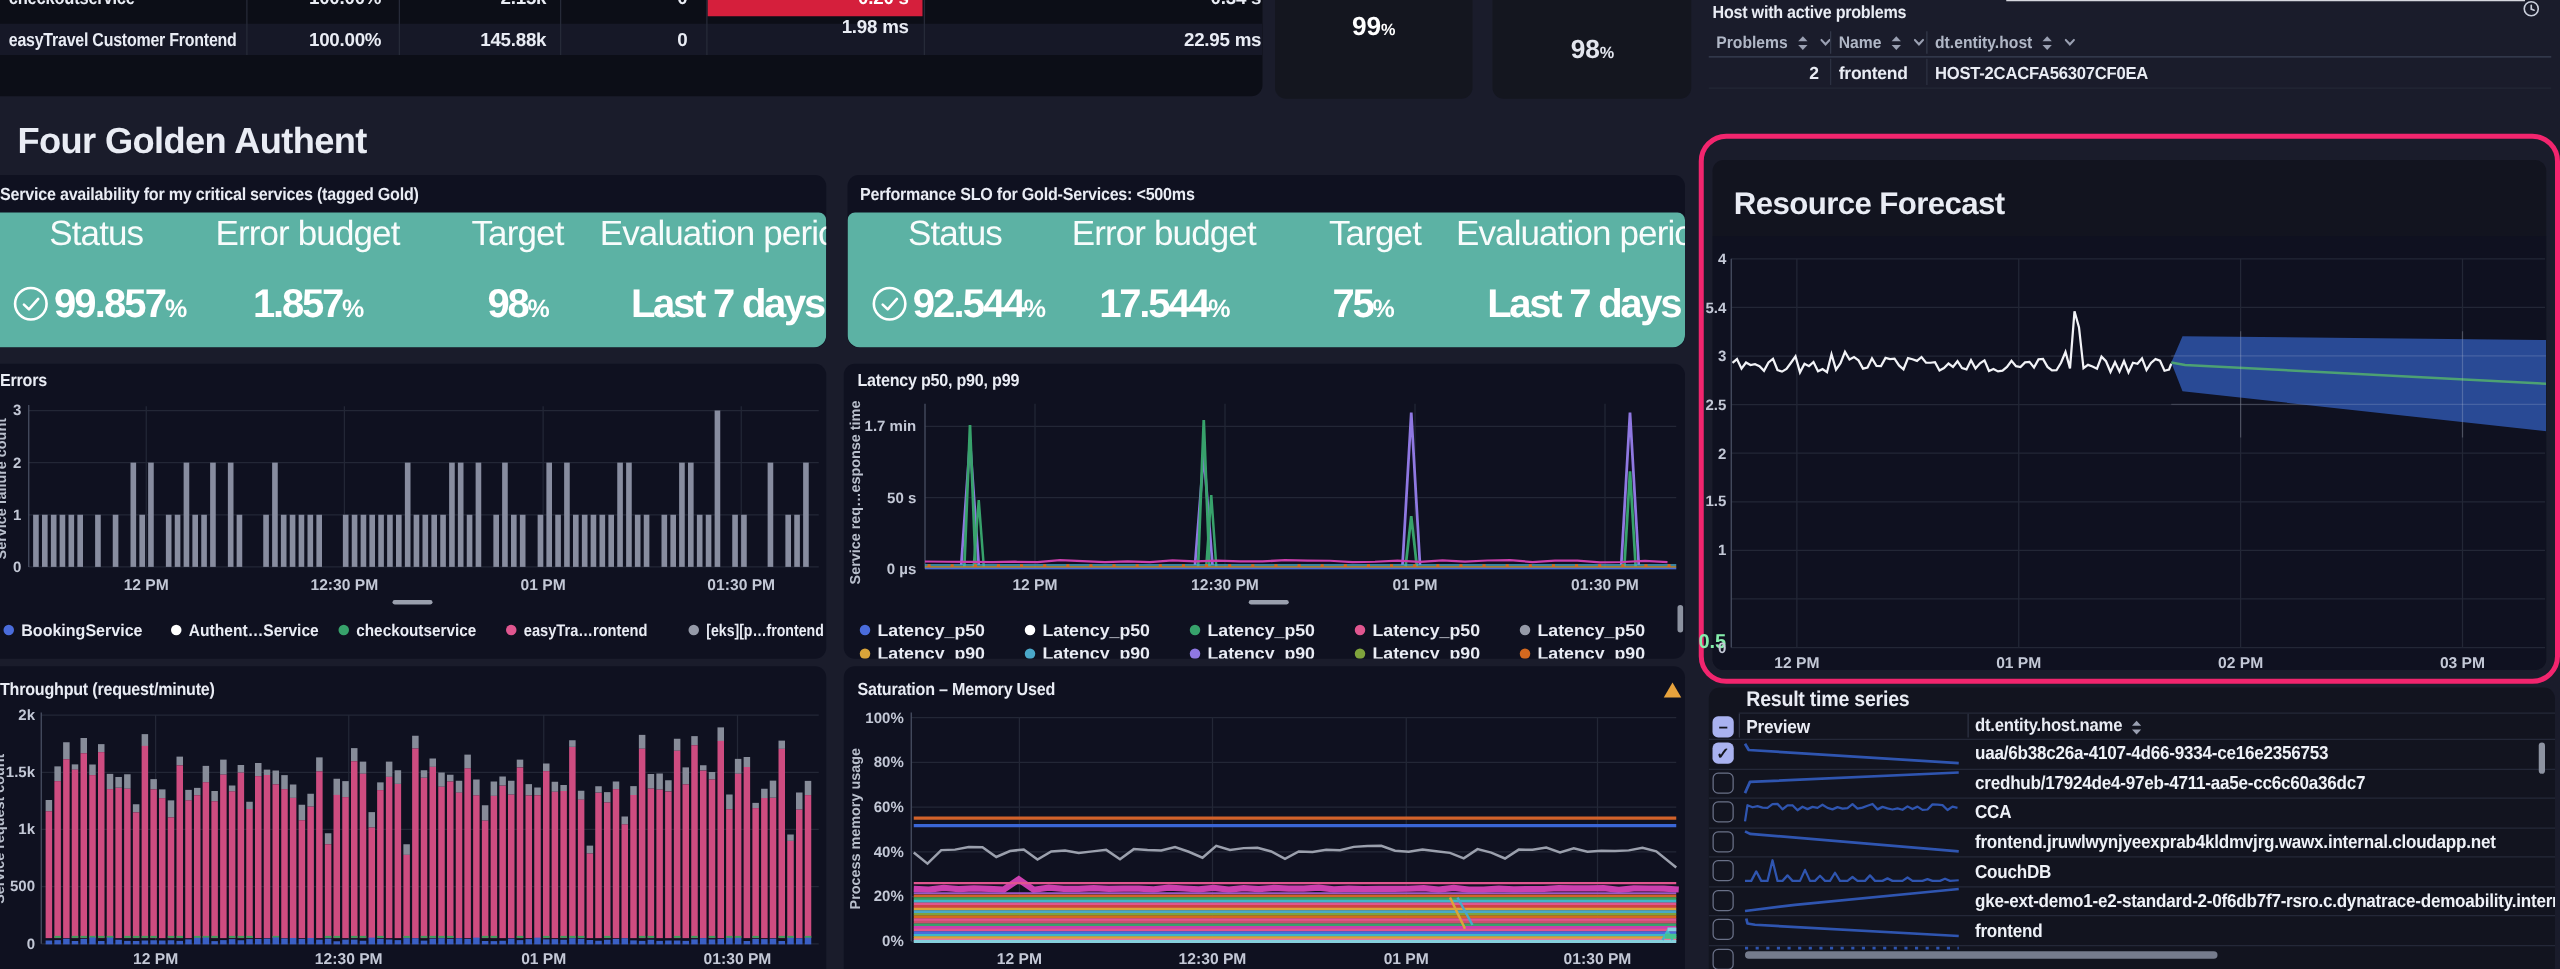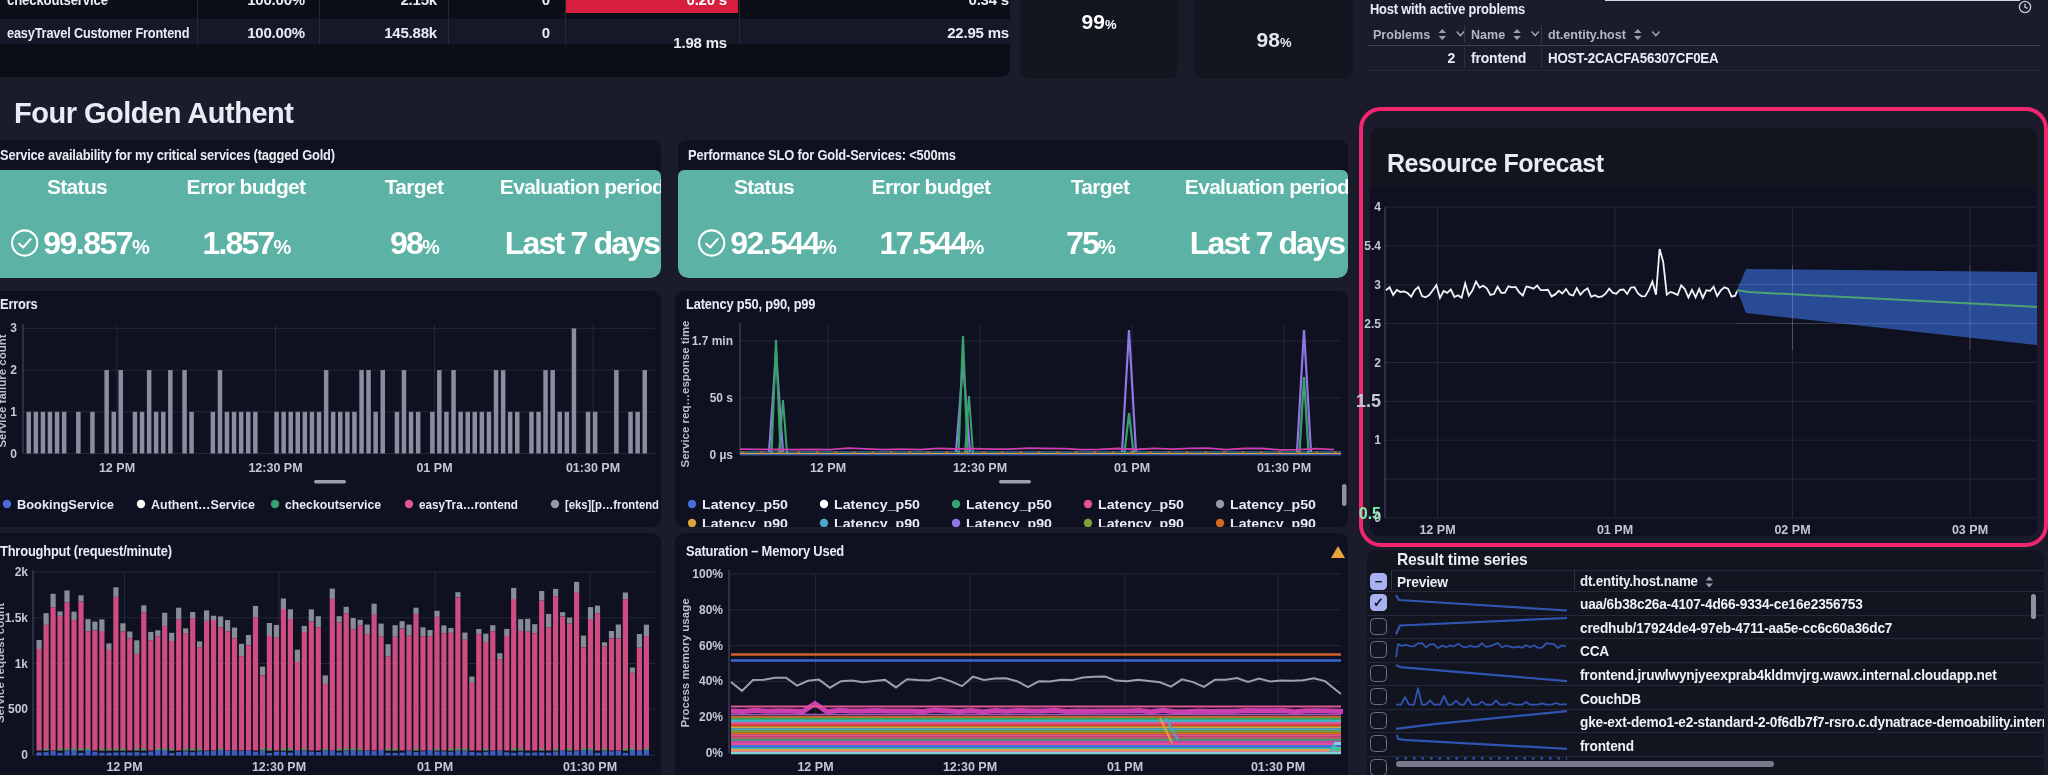--- a/index.html
+++ b/index.html
@@ -2,41 +2,41 @@
 <html><head><meta charset="utf-8"><style>
 * { margin:0; padding:0; box-sizing:border-box; }
 html,body { width:2048px; height:775px; background:#1a1c2b; overflow:hidden;
   font-family:"Liberation Sans", sans-serif; }
 .abs { position:absolute; }
 .panel { position:absolute; background:#0f1120; border-radius:9px; overflow:hidden; }
 .ptitle { position:absolute; font-size:14px; font-weight:700; color:#e9ecf4; letter-spacing:-0.2px; white-space:nowrap; transform:scaleX(0.92); transform-origin:left center; }
 .rot { position:absolute; transform:translate(-50%,-50%) rotate(-90deg); font-size:11.5px; font-weight:600; color:#b9bfcc; white-space:nowrap; }
 .cell { position:absolute; font-size:15px; font-weight:700; color:#e9ecf4; white-space:nowrap; transform:translateY(-50%); letter-spacing:-0.2px; }
 .cellr { position:absolute; font-size:15px; font-weight:700; color:#e9ecf4; white-space:nowrap; transform:translate(-100%,-50%); letter-spacing:-0.2px; }
-.sloh { position:absolute; transform:translate(-50%,-50%); font-size:21px; font-weight:700; color:rgba(255,255,255,0.96); white-space:nowrap; letter-spacing:-0.7px; }
+.sloh { position:absolute; transform:translate(-50%,-50%); font-size:28px; font-weight:400; color:rgba(255,255,255,0.96); white-space:nowrap; letter-spacing:-0.7px; }
 .slov { position:absolute; transform:translate(-50%,-50%); font-size:32px; font-weight:700; color:#ffffff; white-space:nowrap; letter-spacing:-1.8px;text-align:right; }
 .slov .pct { font-size:20px; font-weight:700; }
 .hname { position:absolute; font-size:15px; font-weight:700; color:#eef1f7; white-space:nowrap; transform:translateY(-50%) scaleX(0.91); transform-origin:left center; letter-spacing:-0.2px; }
 .chk { position:absolute; width:17px; height:17px; border-radius:4.5px; border:1.8px solid #6a7188; }
 .chkon { position:absolute; width:17px; height:17px; border-radius:4.5px; background:#a9b2f0; color:#14161f; font-weight:700; text-align:center; line-height:17px; font-size:13px; }
 </style></head><body>
 <div class="panel" style="left:-12px; top:-30px; width:1022px; height:107px; background:#0c0e17;">
     <div class="abs" style="left:578px; top:30px; width:172px; height:12.5px; background:#d51f3c;"></div>
     <div class="cell" style="left:19px; top:29px; transform:translateY(-50%) scaleX(0.88); transform-origin:left center;">checkoutservice</div>
     <div class="cellr" style="left:317px; top:29px;">100.00%</div>
     <div class="cellr" style="left:449px; top:29px;">2.15k</div>
     <div class="cellr" style="left:562px; top:29px;">0</div>
     <div class="cellr" style="left:739px; top:29px; color:#fff;">0.20 s</div>
     <div class="cellr" style="left:1021px; top:29px;">0.34 s</div>
     <div class="abs" style="left:0; top:49px; width:1022px; height:25px; background:#161827;"></div>
     <div class="cell" style="left:19px; top:61.5px; transform:translateY(-50%) scaleX(0.85); transform-origin:left center;">easyTravel Customer Frontend</div>
     <div class="cellr" style="left:317px; top:61.5px;">100.00%</div>
     <div class="cellr" style="left:449px; top:61.5px;">145.88k</div>
     <div class="cellr" style="left:562px; top:61.5px;">0</div>
-    <div class="cellr" style="left:739px; top:72px;">1.98 ms</div>
+    <div class="cellr" style="left:739px; top:52px;">1.98 ms</div>
     <div class="cellr" style="left:1021px; top:61.5px;">22.95 ms</div>
     <div class="abs" style="left:209px; top:24px; width:1px; height:50px; background:#262a38;"></div>
     <div class="abs" style="left:331px; top:24px; width:1px; height:50px; background:#262a38;"></div>
     <div class="abs" style="left:460px; top:24px; width:1px; height:50px; background:#262a38;"></div>
     <div class="abs" style="left:577px; top:24px; width:1px; height:50px; background:#262a38;"></div>
     <div class="abs" style="left:751px; top:24px; width:1px; height:50px; background:#262a38;"></div>
   </div>
 <div class="panel" style="left:1020px; top:-24px; width:158px; height:103px; background:#14161f;">
     <div class="abs" style="left:79px; top:46px; transform:translate(-50%,-50%); font-size:21px; font-weight:700; color:#ffffff;">99<span style="font-size:13px;">%</span></div>
   </div>
@@ -704,21 +704,21 @@
       <text x="245.0" y="406" font-size="12.5" font-weight="600" fill="#c3c8d6" text-anchor="middle">01 PM</text>
       <text x="422.5" y="406" font-size="12.5" font-weight="600" fill="#c3c8d6" text-anchor="middle">02 PM</text>
       <text x="600.0" y="406" font-size="12.5" font-weight="600" fill="#c3c8d6" text-anchor="middle">03 PM</text>
     </svg>
   </div>
 <div class="abs" style="left:1381px; top:207.0px; transform:translate(-100%,-50%); font-size:12px; font-weight:600; color:#c3c8d6;">4</div>
 <div class="abs" style="left:1381px; top:245.9px; transform:translate(-100%,-50%); font-size:12px; font-weight:600; color:#c3c8d6;">5.4</div>
 <div class="abs" style="left:1381px; top:284.8px; transform:translate(-100%,-50%); font-size:12px; font-weight:600; color:#c3c8d6;">3</div>
 <div class="abs" style="left:1381px; top:323.6px; transform:translate(-100%,-50%); font-size:12px; font-weight:600; color:#c3c8d6;padding-left:42px;">2.5</div>
 <div class="abs" style="left:1381px; top:362.5px; transform:translate(-100%,-50%); font-size:12px; font-weight:600; color:#c3c8d6;">2</div>
-<div class="abs" style="left:1381px; top:401.4px; transform:translate(-100%,-50%); font-size:18px; font-weight:600; color:#c3c8d6;">1.5</div>
+<div class="abs" style="left:1381px; top:401.4px; transform:translate(-100%,-50%); font-size:12px; font-weight:600; color:#c3c8d6;">1.5</div>
 <div class="abs" style="left:1381px; top:440.2px; transform:translate(-100%,-50%); font-size:12px; font-weight:600; color:#c3c8d6;">1</div>
 <div class="abs" style="left:1381px; top:479.1px; transform:translate(-100%,-50%); font-size:16px; font-weight:600; color:#86efac;margin-top:35px;">0.5</div>
 <div class="abs" style="left:1381px; top:518.0px; transform:translate(-100%,-50%); font-size:12px; font-weight:600; color:#c3c8d6;">0</div>
 <div class="panel" style="left:1367px; top:550px; width:677px; height:245px; background:#12141f;">
     <div class="ptitle" style="left:30px; top:0px; font-size:17px;">Result time series</div>
     <div class="abs" style="left:24px; top:19.5px; width:653px; height:1px; background:#242838;"></div>
     <div class="abs" style="left:24px; top:21px; width:1px; height:19px; background:#2e3344;"></div>
     <div class="chkon" style="left:3px; top:23px;">−</div>
     <div class="ptitle" style="left:30px; top:22.5px; font-size:15px;">Preview</div>
     <div class="abs" style="left:207px; top:21px; width:1px; height:19px; background:#2e3344;"></div>

